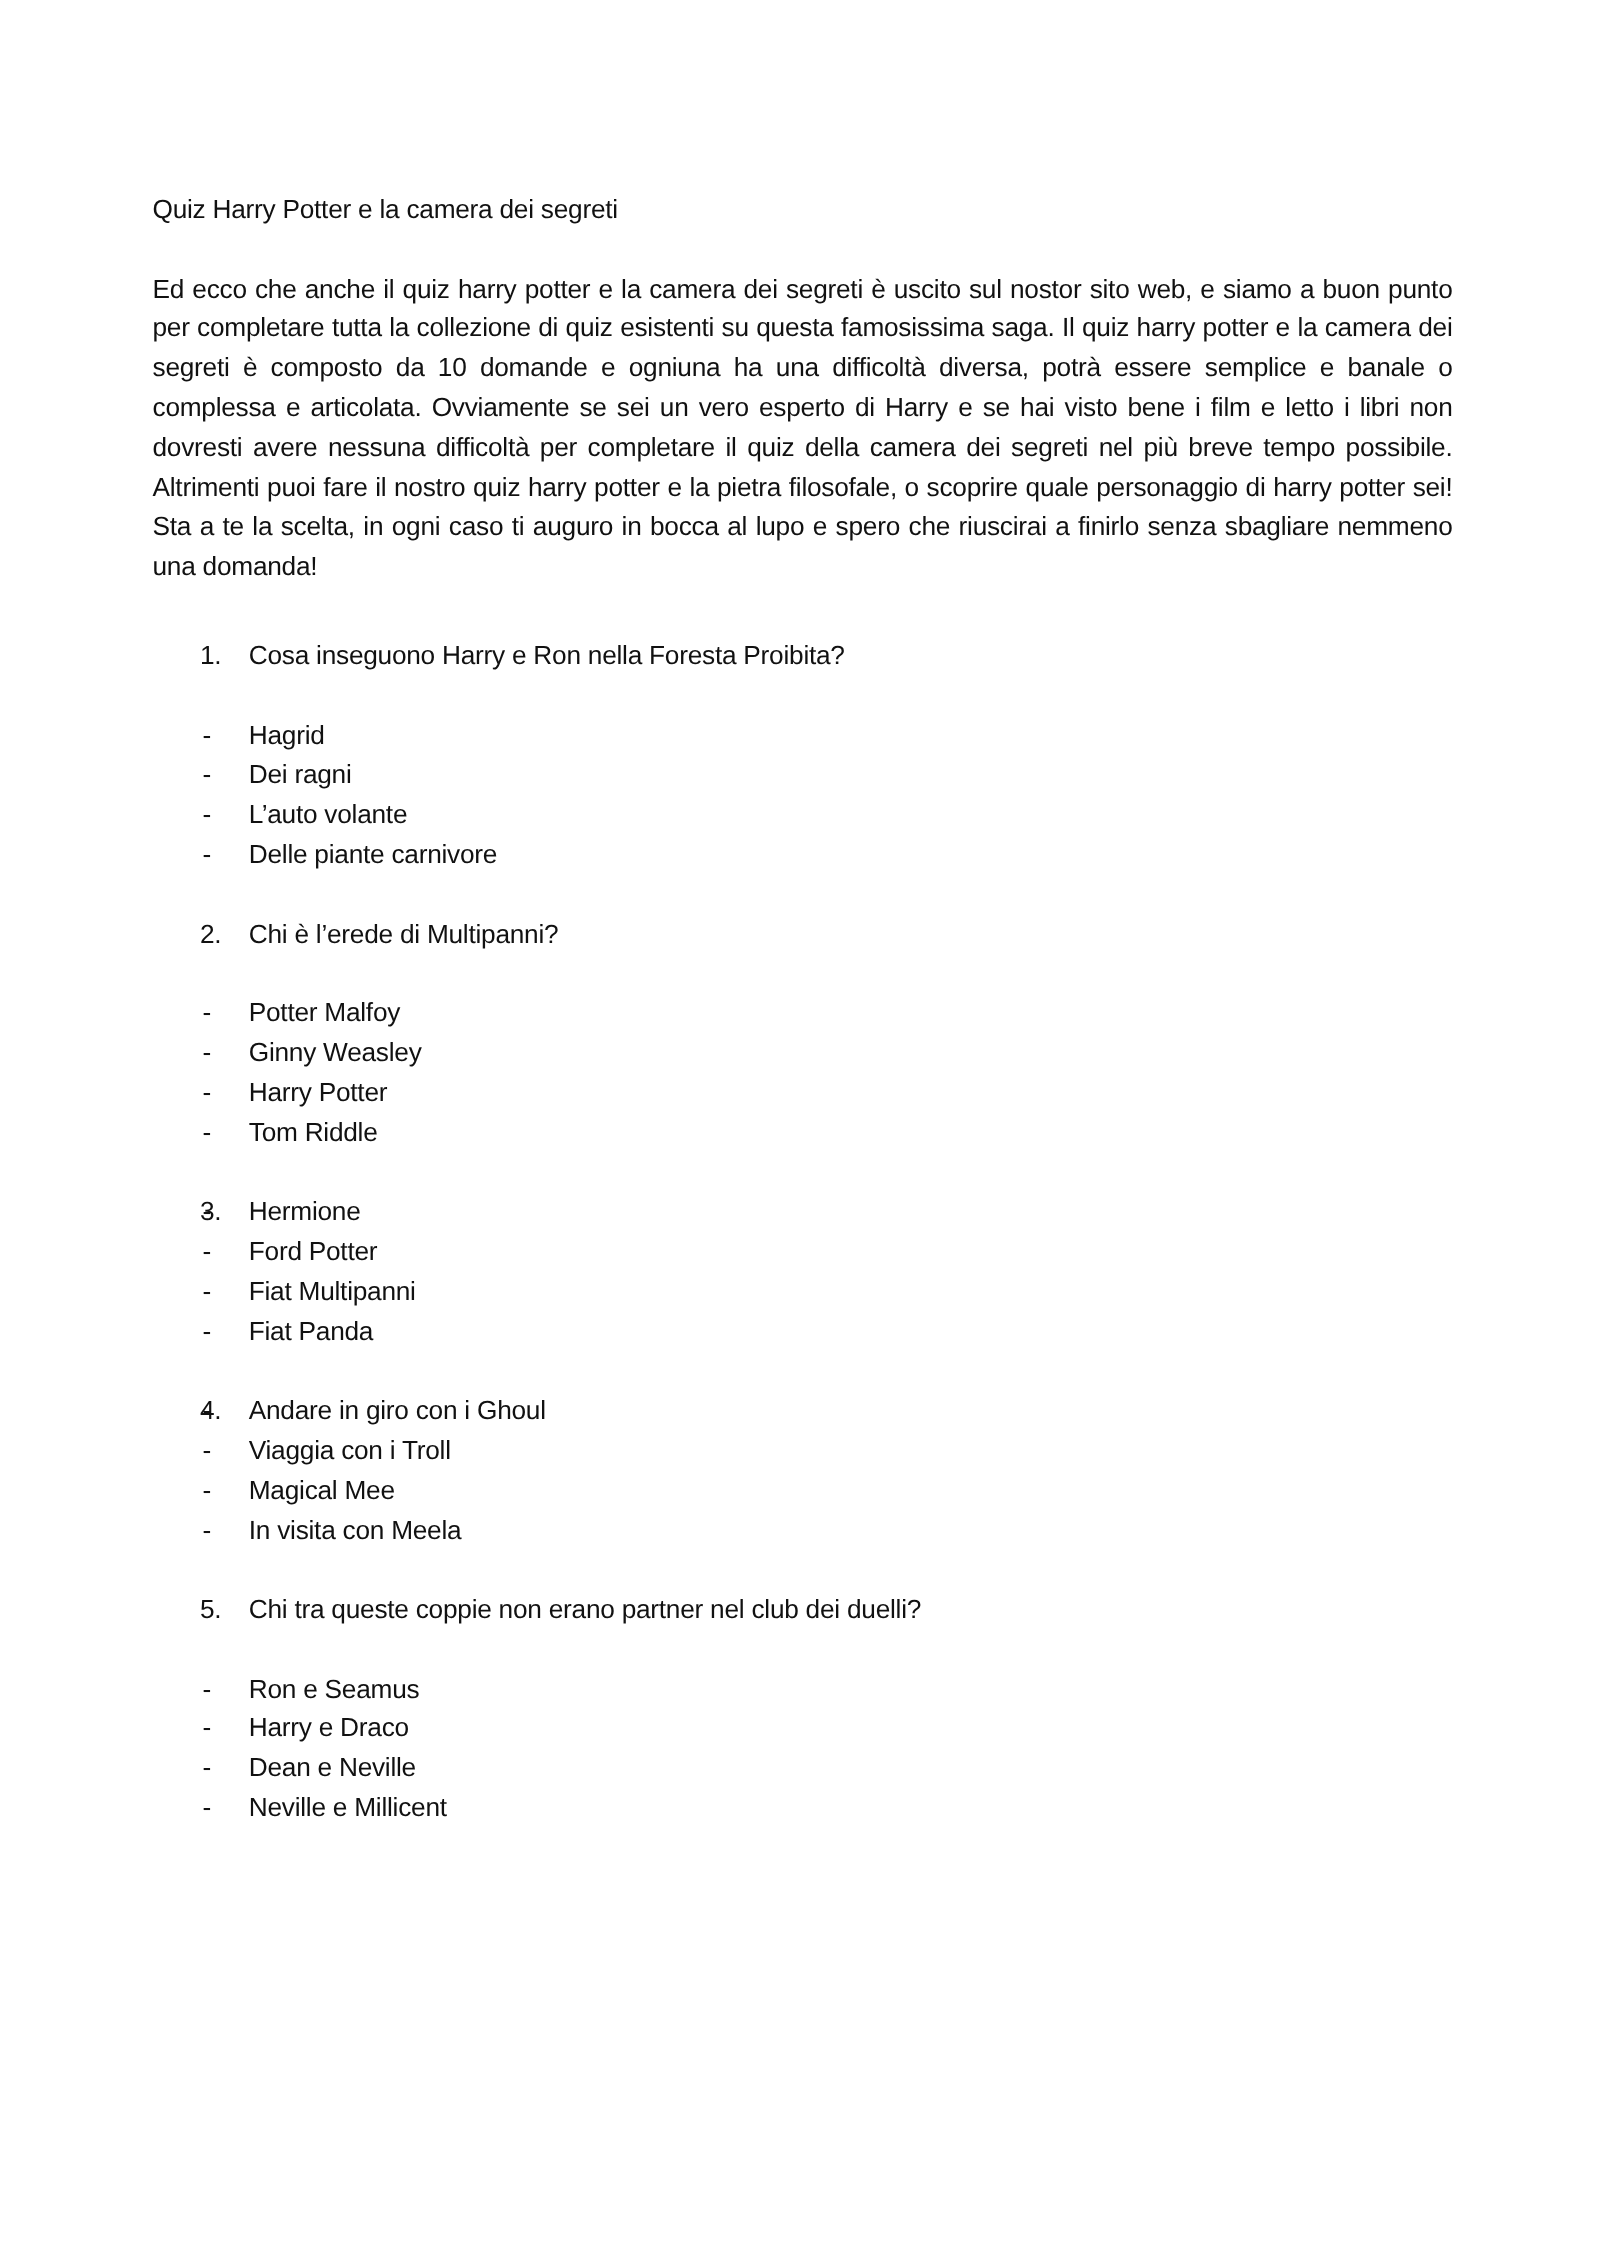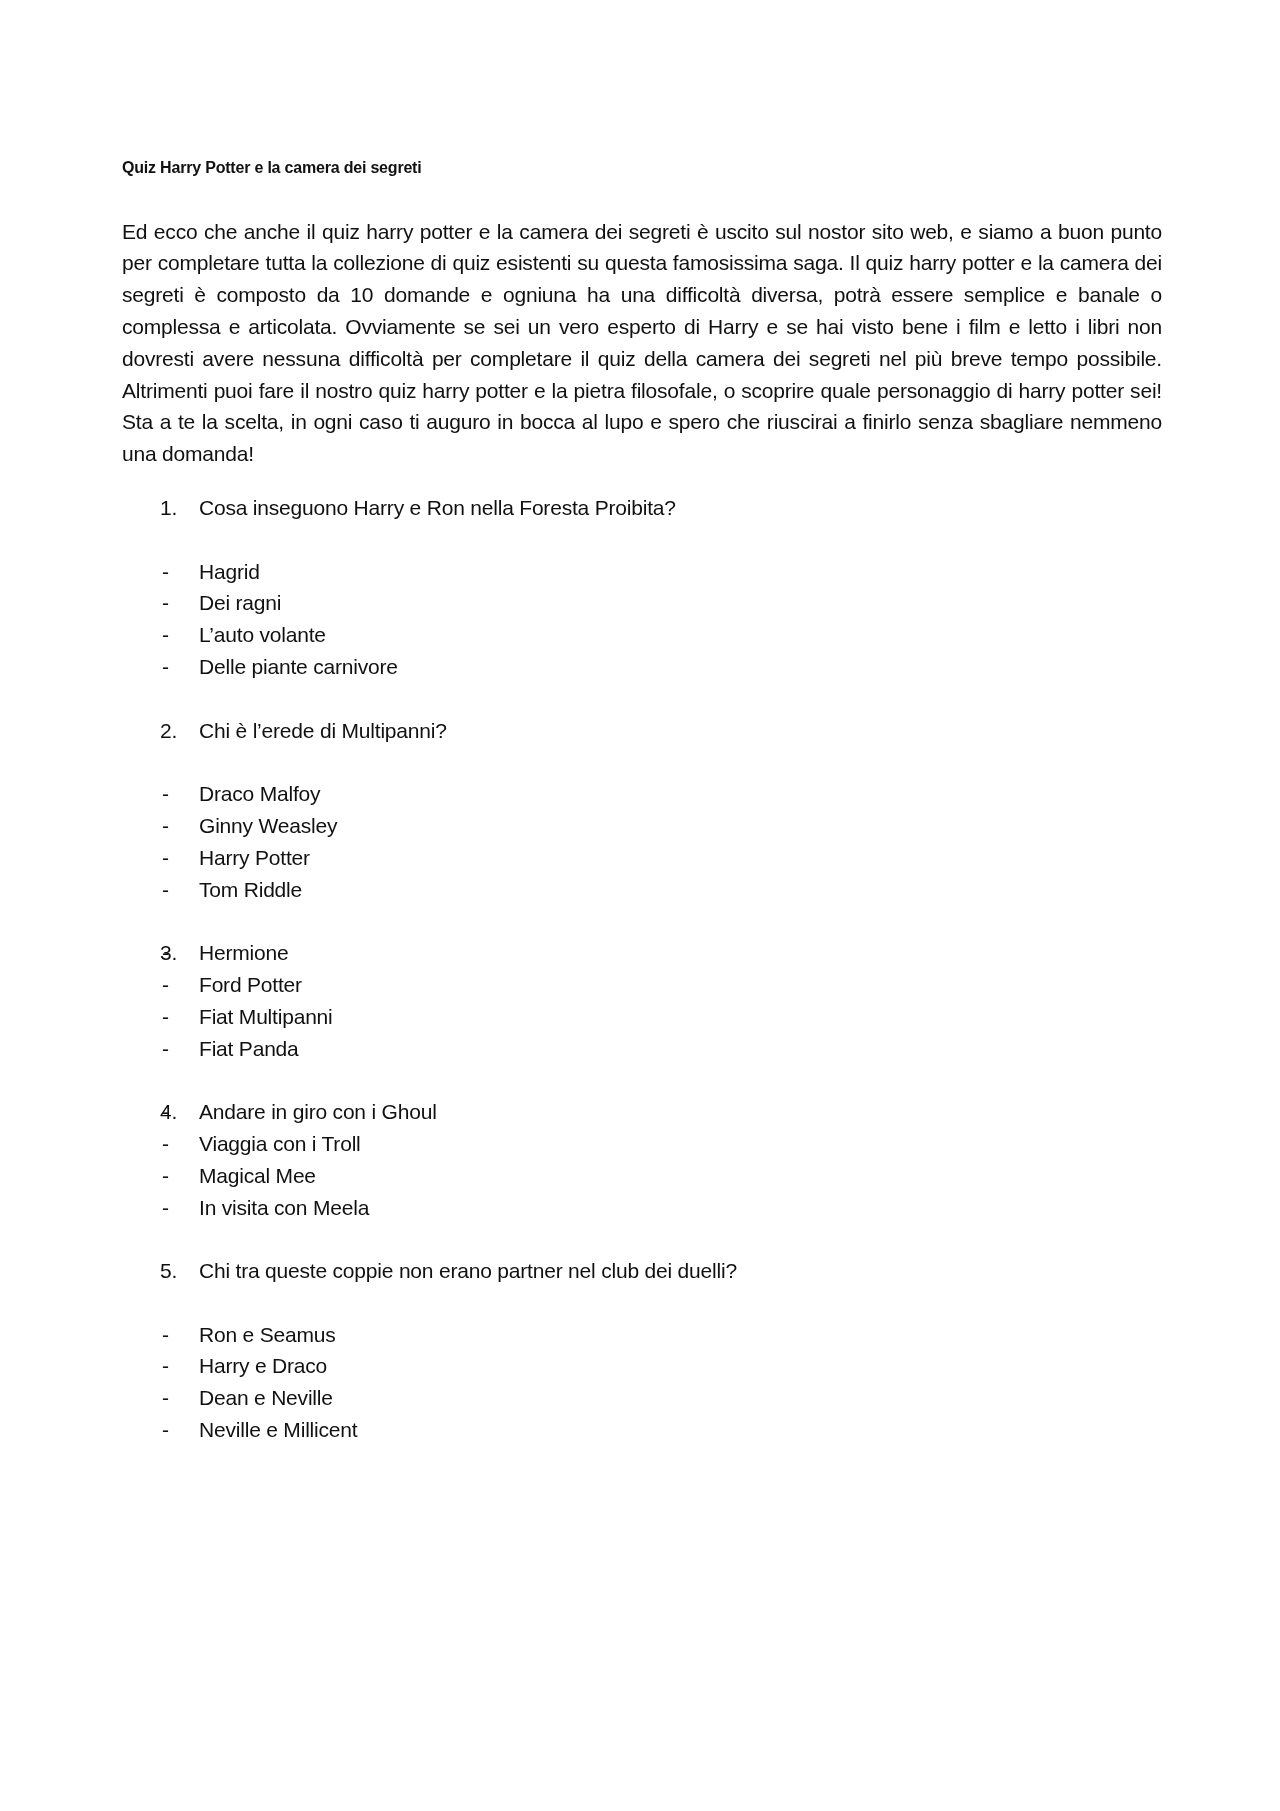--- a/index.html
+++ b/index.html
@@ -19,25 +19,25 @@
       position: absolute;
       left: 122px;
       top: 152px;
       width: 1040px;
       font-size: 21px;
       line-height: 31.8px;
       letter-spacing: -0.2px;
     }
     .doc-title {
       margin: 0 0 31.8px 0;
-      font-weight: bold;
-      font-size: 16px;
+      font-weight: normal;
+      font-size: 21px;
     }
     .intro {
-      margin: 0 0 22px 0;
+      margin: 0 0 39px 0;
       text-align: justify;
       text-align-last: left;
     }
     .question-block {
       margin: 0 0 31.8px 0;
     }
     .question {
       position: relative;
       padding-left: 77px;
       margin: 0 0 31.8px 0;
@@ -82,21 +82,21 @@
       <li class="option"><span class="dash">-</span><span>Delle piante carnivore</span></li>
     </ul>
   </section>
 
   <section class="question-block">
     <div class="question">
       <span class="num">2.</span>
       <span>Chi è l’erede di Multipanni?</span>
     </div>
     <ul class="options">
-      <li class="option"><span class="dash">-</span><span>Draco Malfoy</span></li>
+      <li class="option"><span class="dash">-</span><span>Potter Malfoy</span></li>
       <li class="option"><span class="dash">-</span><span>Ginny Weasley</span></li>
       <li class="option"><span class="dash">-</span><span>Harry Potter</span></li>
       <li class="option"><span class="dash">-</span><span>Tom Riddle</span></li>
     </ul>
   </section>
 
   <section class="question-block">
     <div class="question">
       <span class="num">3.</span>
     </div>

